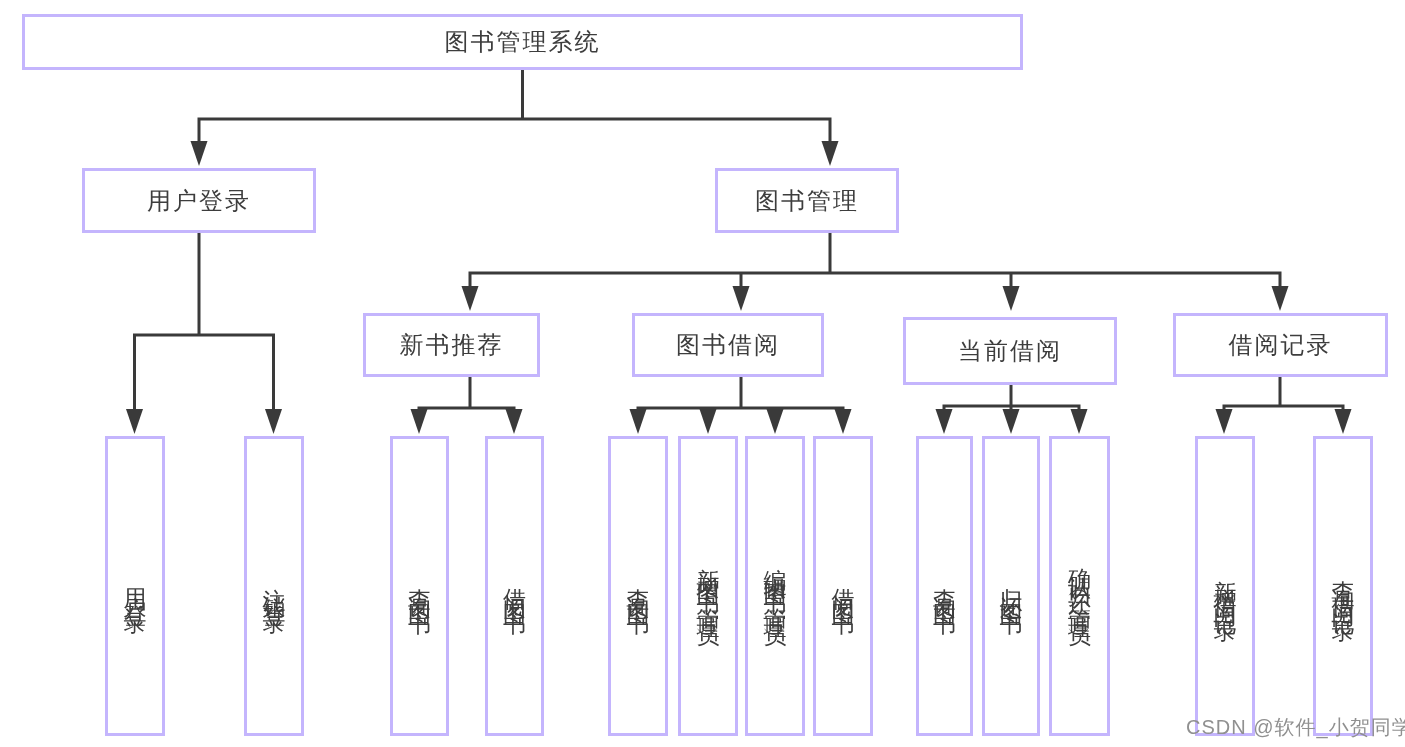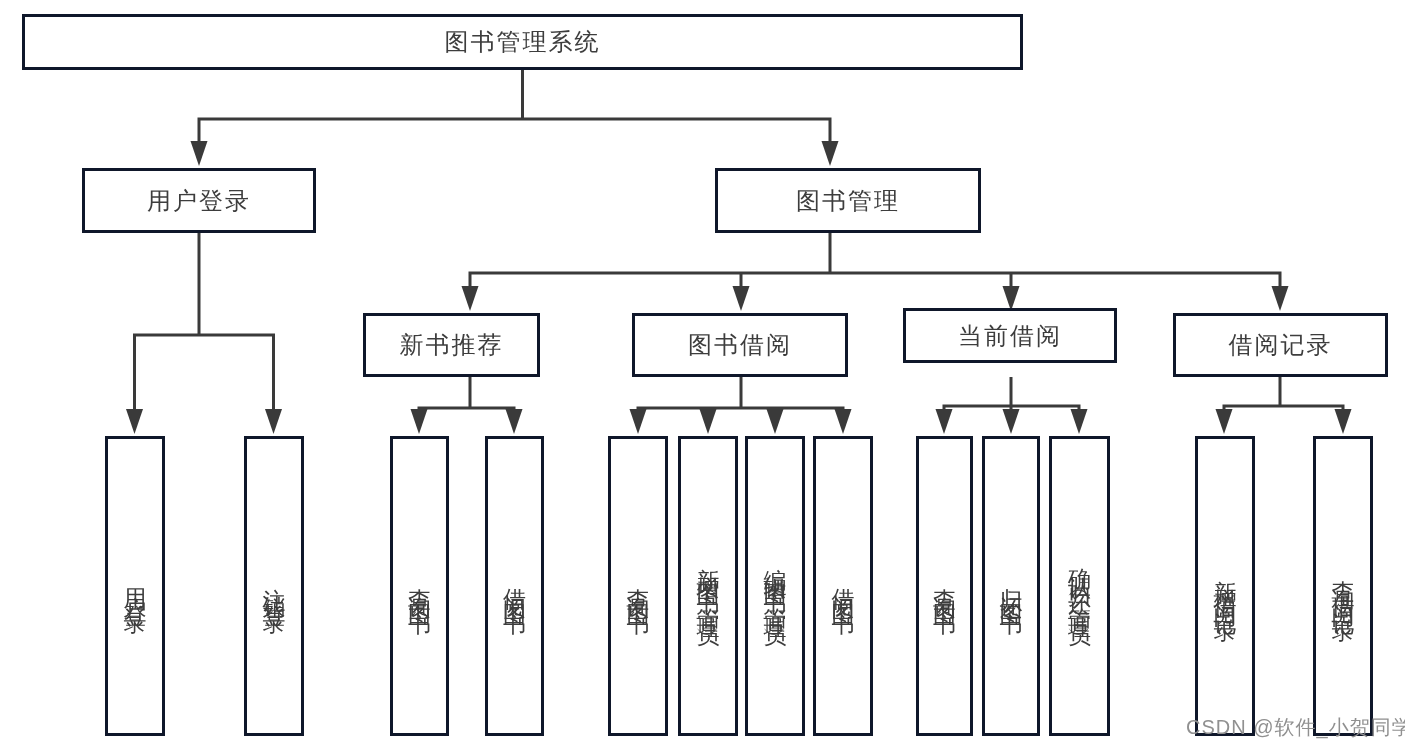--- a/index.html
+++ b/index.html
@@ -8,21 +8,21 @@
     width:1405px; height:747px;
     background:#ffffff;
     font-family:"Liberation Sans","DejaVu Sans",sans-serif;
     color:#3d3d3d;
     overflow:hidden;
   }
   svg.connectors { position:absolute; left:0; top:0; }
   .node {
     position:absolute;
     box-sizing:border-box;
-    border:3px solid #0f172a;
+    border:3px solid #c4b5fd;
     background:#ffffff;
     display:flex;
     align-items:center;
     justify-content:center;
     color:#3d3d3d;
   }
   .node.h { font-size:24px; letter-spacing:2px; white-space:nowrap; }
   .node.v {
     writing-mode:vertical-rl;
     text-orientation:mixed;
@@ -74,25 +74,25 @@
       <polygon points="1002.5,409 1019.5,409 1011,434"></polygon>
       <polygon points="1070.5,409 1087.5,409 1079,434"></polygon>
       <polygon points="1215.5,409 1232.5,409 1224,434"></polygon>
       <polygon points="1334.5,409 1351.5,409 1343,434"></polygon>
     </g>
   </svg>
 
   <div class="node h" style="left:22px;top:14px;width:1001px;height:56px">图书管理系统</div>
 
   <div class="node h" style="left:82px;top:168px;width:234px;height:65px">用户登录</div>
-  <div class="node h" style="left:715px;top:168px;width:266px;height:65px">图书管理</div>
+  <div class="node h" style="left:715px;top:168px;width:184px;height:65px">图书管理</div>
 
   <div class="node h" style="left:363px;top:313px;width:177px;height:64px">新书推荐</div>
-  <div class="node h" style="left:632px;top:313px;width:216px;height:64px">图书借阅</div>
-  <div class="node h" style="left:903px;top:308px;width:214px;height:55px">当前借阅</div>
+  <div class="node h" style="left:632px;top:313px;width:192px;height:64px">图书借阅</div>
+  <div class="node h" style="left:903px;top:317px;width:214px;height:68px">当前借阅</div>
   <div class="node h" style="left:1173px;top:313px;width:215px;height:64px">借阅记录</div>
 
   <div class="node v" style="left:105px;top:436px;width:60px;height:300px">用户登录</div>
   <div class="node v" style="left:244px;top:436px;width:60px;height:300px">注销登录</div>
 
   <div class="node v" style="left:390px;top:436px;width:59px;height:300px">查询图书</div>
   <div class="node v" style="left:485px;top:436px;width:59px;height:300px">借阅图书</div>
 
   <div class="node v" style="left:608px;top:436px;width:60px;height:300px">查询图书</div>
   <div class="node v" style="left:678px;top:436px;width:60px;height:300px">新增图书（管理员）</div>

